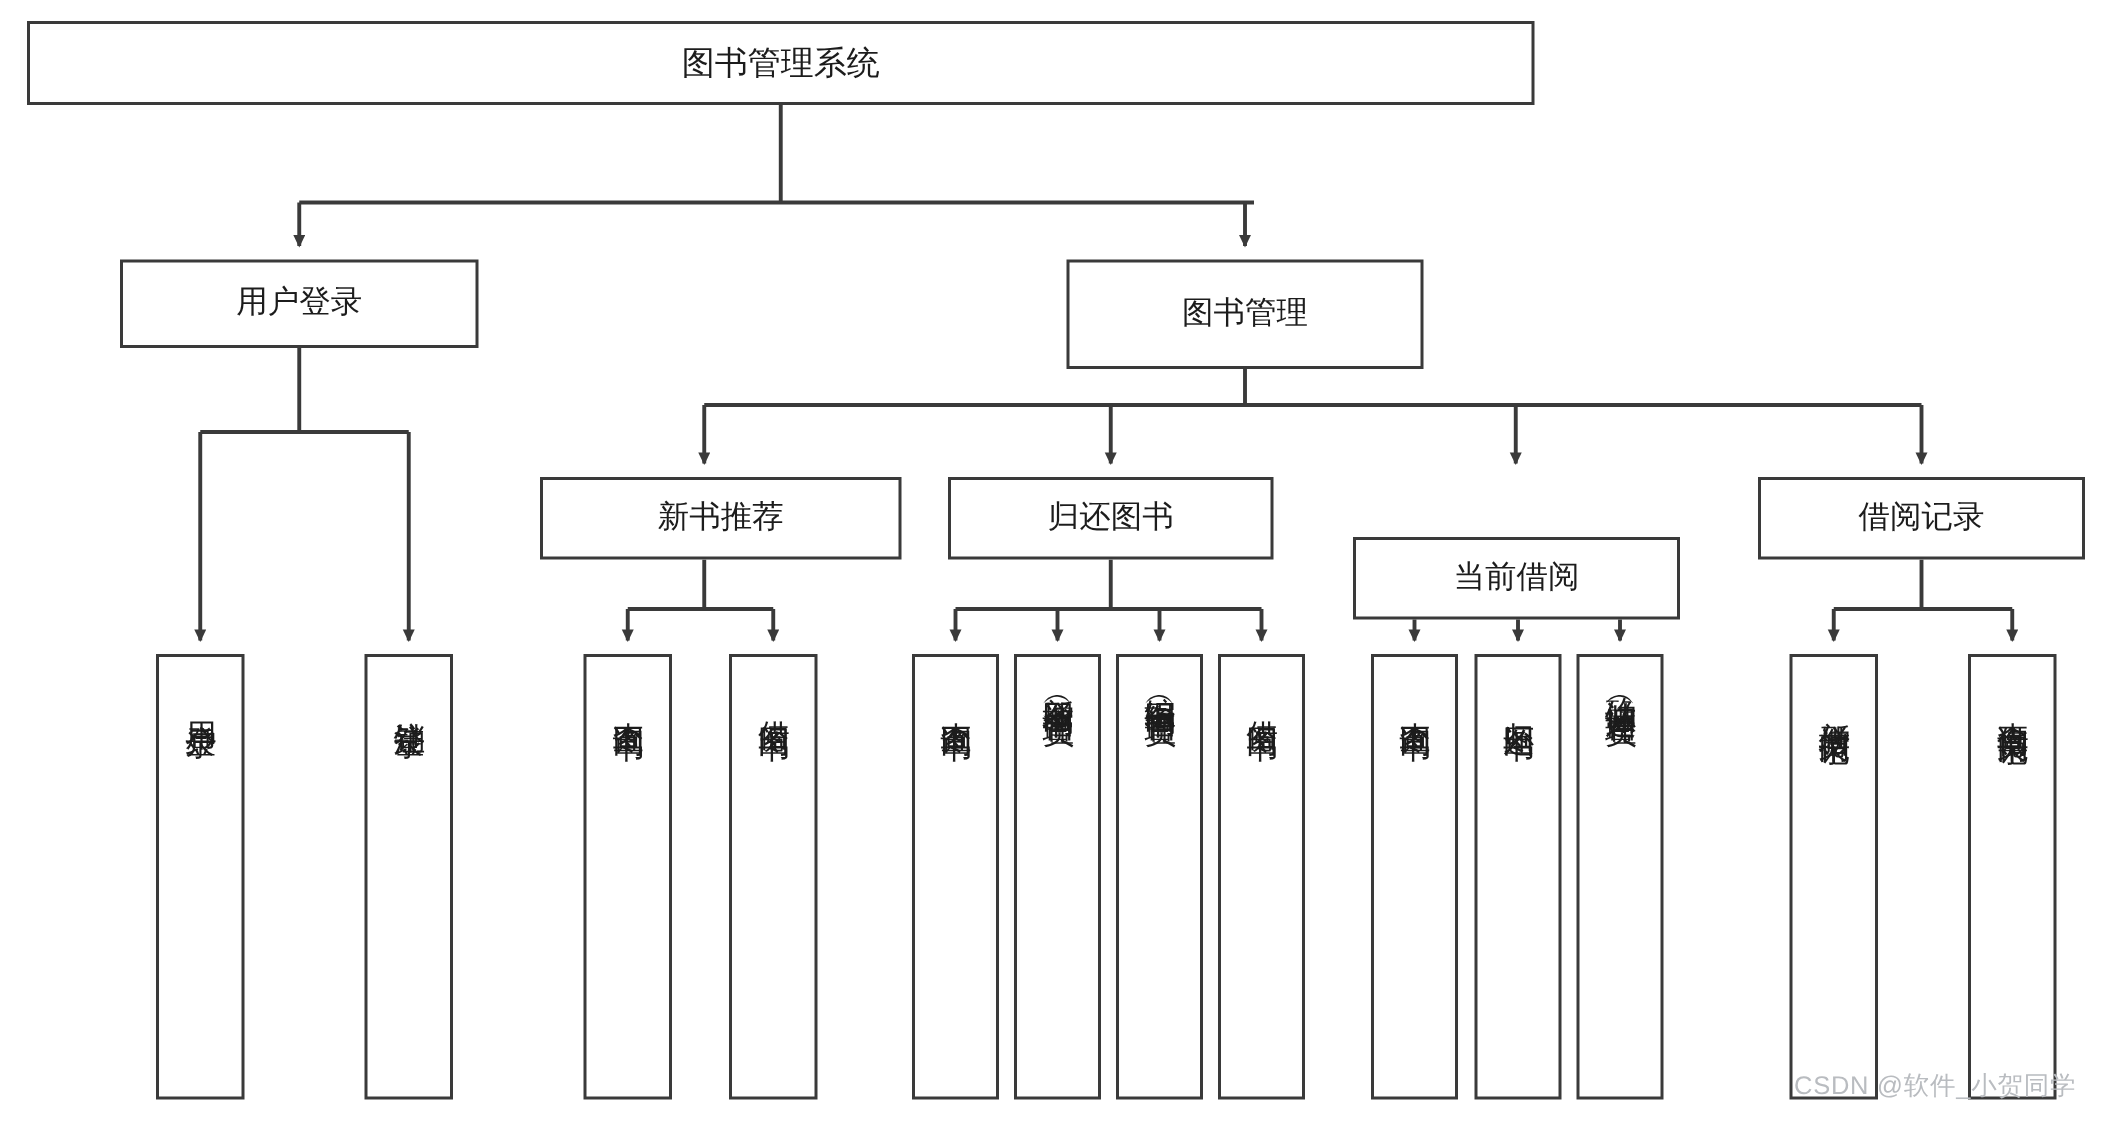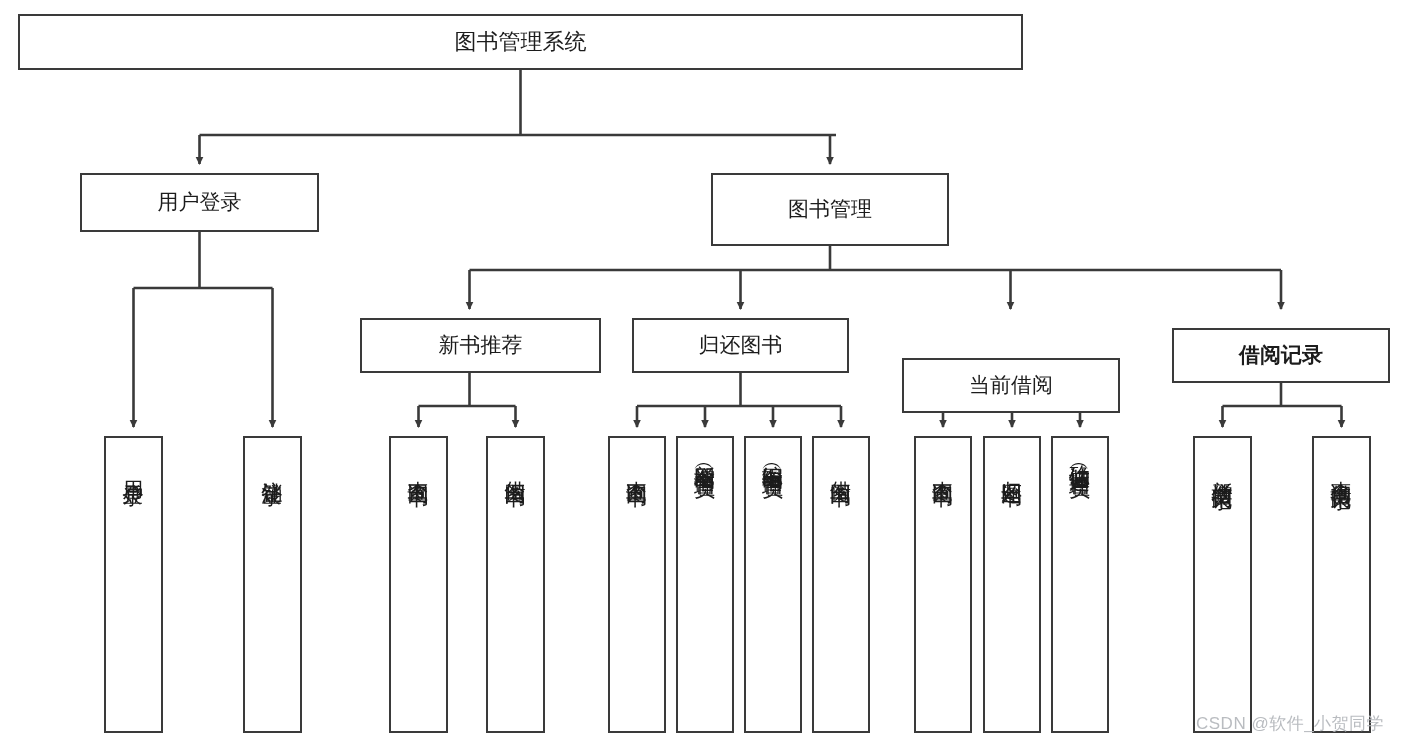--- a/index.html
+++ b/index.html
@@ -139,21 +139,21 @@
 
   <div class="node h" style="left:360px; top:318px; width:241px; height:55px;">
     <span class="label">新书推荐</span>
   </div>
   <div class="node h" style="left:632px; top:318px; width:217px; height:55px;">
     <span class="label">归还图书</span>
   </div>
   <div class="node h" style="left:902px; top:318px; width:218px; height:55px;margin-top:40px;">
     <span class="label">当前借阅</span>
   </div>
-  <div class="node h" style="left:1172px; top:328px; width:218px; height:55px;font-weight:bold;">
+  <div class="node h" style="left:1172px; top:318px; width:218px; height:55px;">
     <span class="label">借阅记录</span>
   </div>
 
   <div class="node v" style="left:104px; top:436px; width:59px; height:297px;">
     <span class="label">用户登录</span>
   </div>
   <div class="node v" style="left:243px; top:436px; width:59px; height:297px;">
     <span class="label">注销登录</span>
   </div>
   <div class="node v" style="left:389px; top:436px; width:59px; height:297px;">

